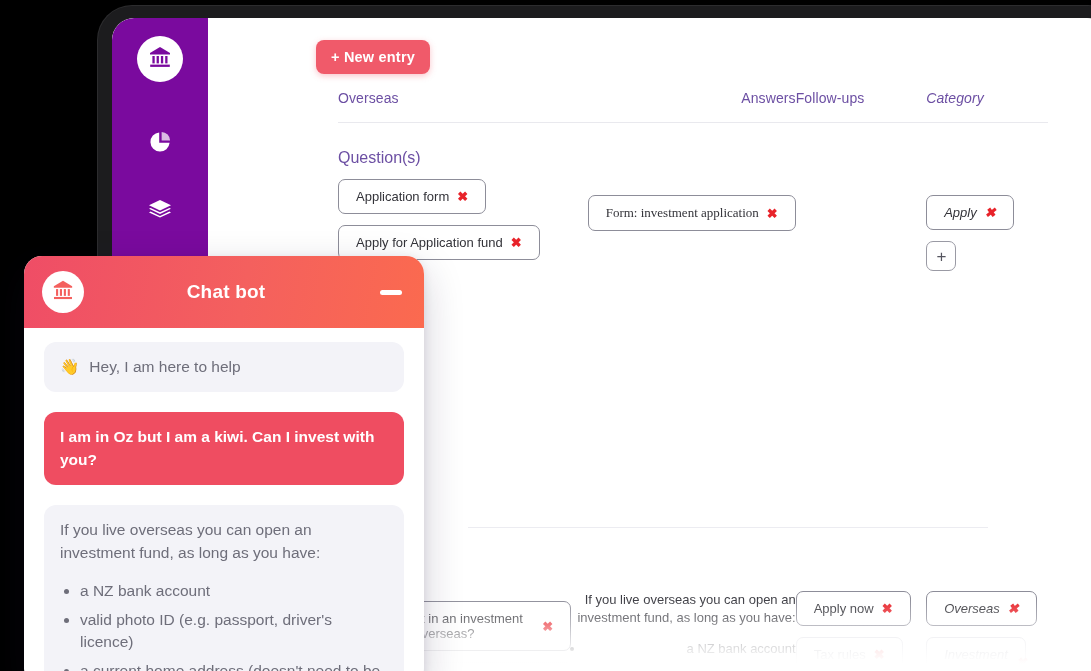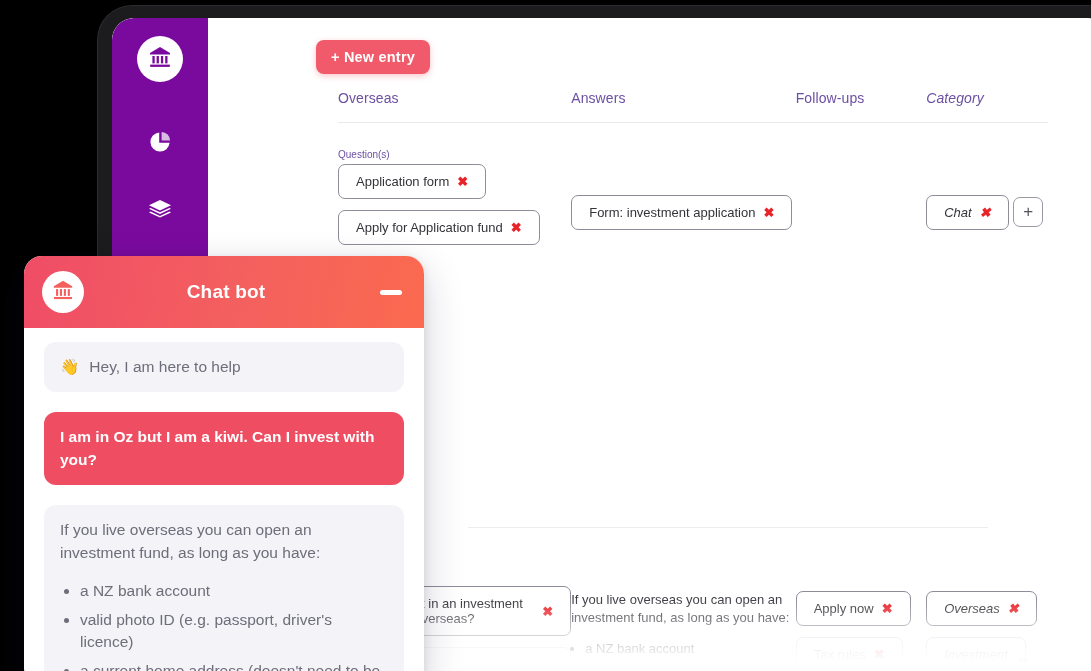--- a/index.html
+++ b/index.html
@@ -79,30 +79,30 @@
 
   
   #table-area { position: absolute; left: 130px; top: 72px; right: 60px; }
   .thead { display: flex; padding-bottom: 16px; }
   .th {
     color: #6c4fa3;
     font-size: 14px;
     letter-spacing: .1px;
   }
   .col-q { width: 268px; }
-  .col-a { width: 258px; }
+  .col-a { width: 258px; text-align: right; }
   .col-f { width: 150px; }
   .col-c { width: 140px; font-style: italic; }
   .hdr-rule { border-top: 1px solid #e9e9ee; }
 
   .row { display: flex; padding-top: 26px; position: relative; }
   .sublabel {
     color: #6c4fa3;
-    font-size: 10px;
-    margin-bottom: 4px;
+    font-size: 16px;
+    margin-bottom: 12px;
     display: block;
   }
   .chip {
     display: inline-flex;
     align-items: center;
     gap: 8px;
     border: 1px solid #8d8d99;
     border-radius: 7px;
     background: #ffffff;
     padding: 9px 17px;
@@ -303,32 +303,32 @@
           <div class="chip">
             <span>Application form</span>
             <span class="x">✖</span>
           </div>
           <div class="chip">
             <span>Apply for Application fund</span>
             <span class="x">✖</span>
           </div>
         </div>
 
-        <div class="col-a" style="padding-top:46px;">
+        <div class="col-a" style="padding-top:46px;font-family:Liberation Serif, serif;">
           <div class="chip">
             <span>Form: investment application</span>
             <span class="x">✖</span>
           </div>
         </div>
 
         <div class="col-f"></div>
 
         <div class="col-c" style="padding-top:46px;">
           <div class="chip">
-            <span>Chat</span>
+            <span>Apply</span>
             <span class="x">✖</span>
           </div>
           <div class="add-btn">+</div>
         </div>
       </div>
 
       <div class="row-rule"></div>
 
       <div class="row" style="position:absolute; top:455px; left:0; right:0; overflow:hidden; height:200px;">
 

